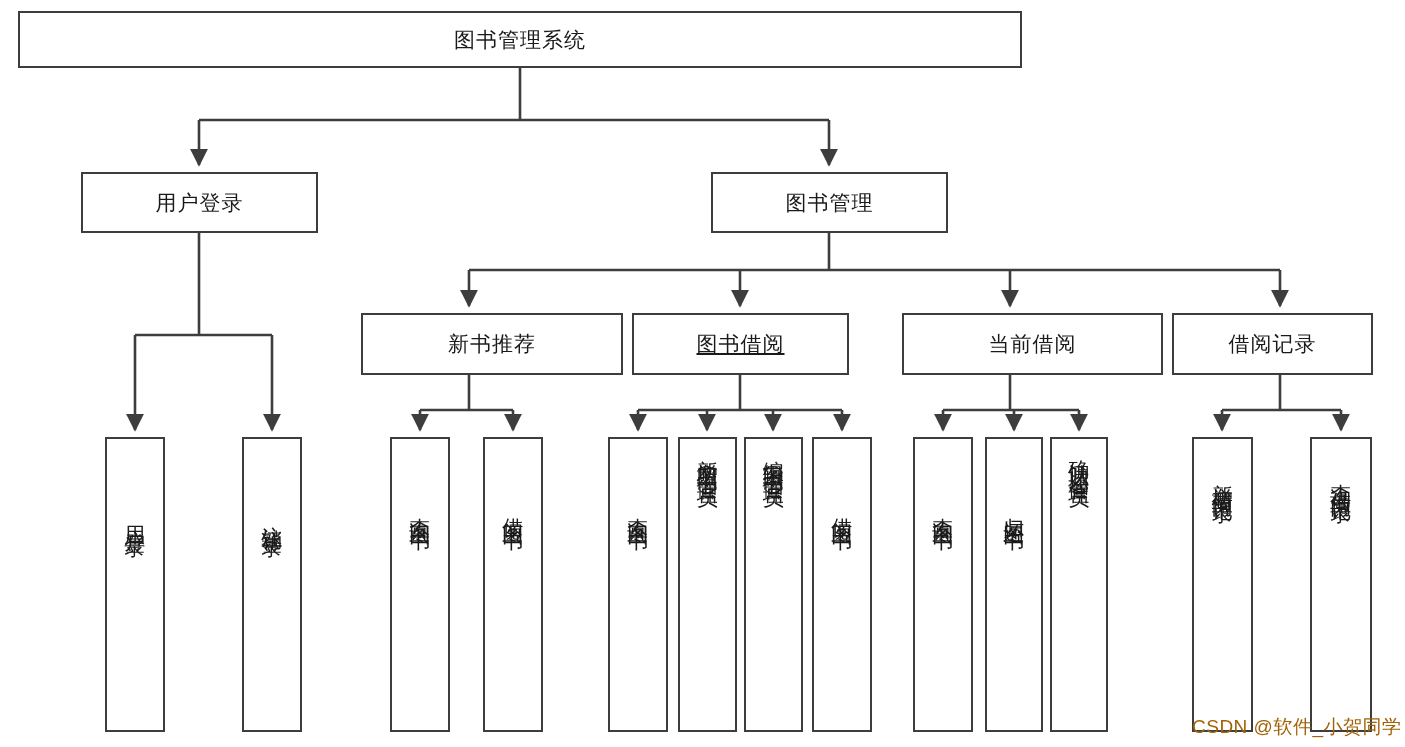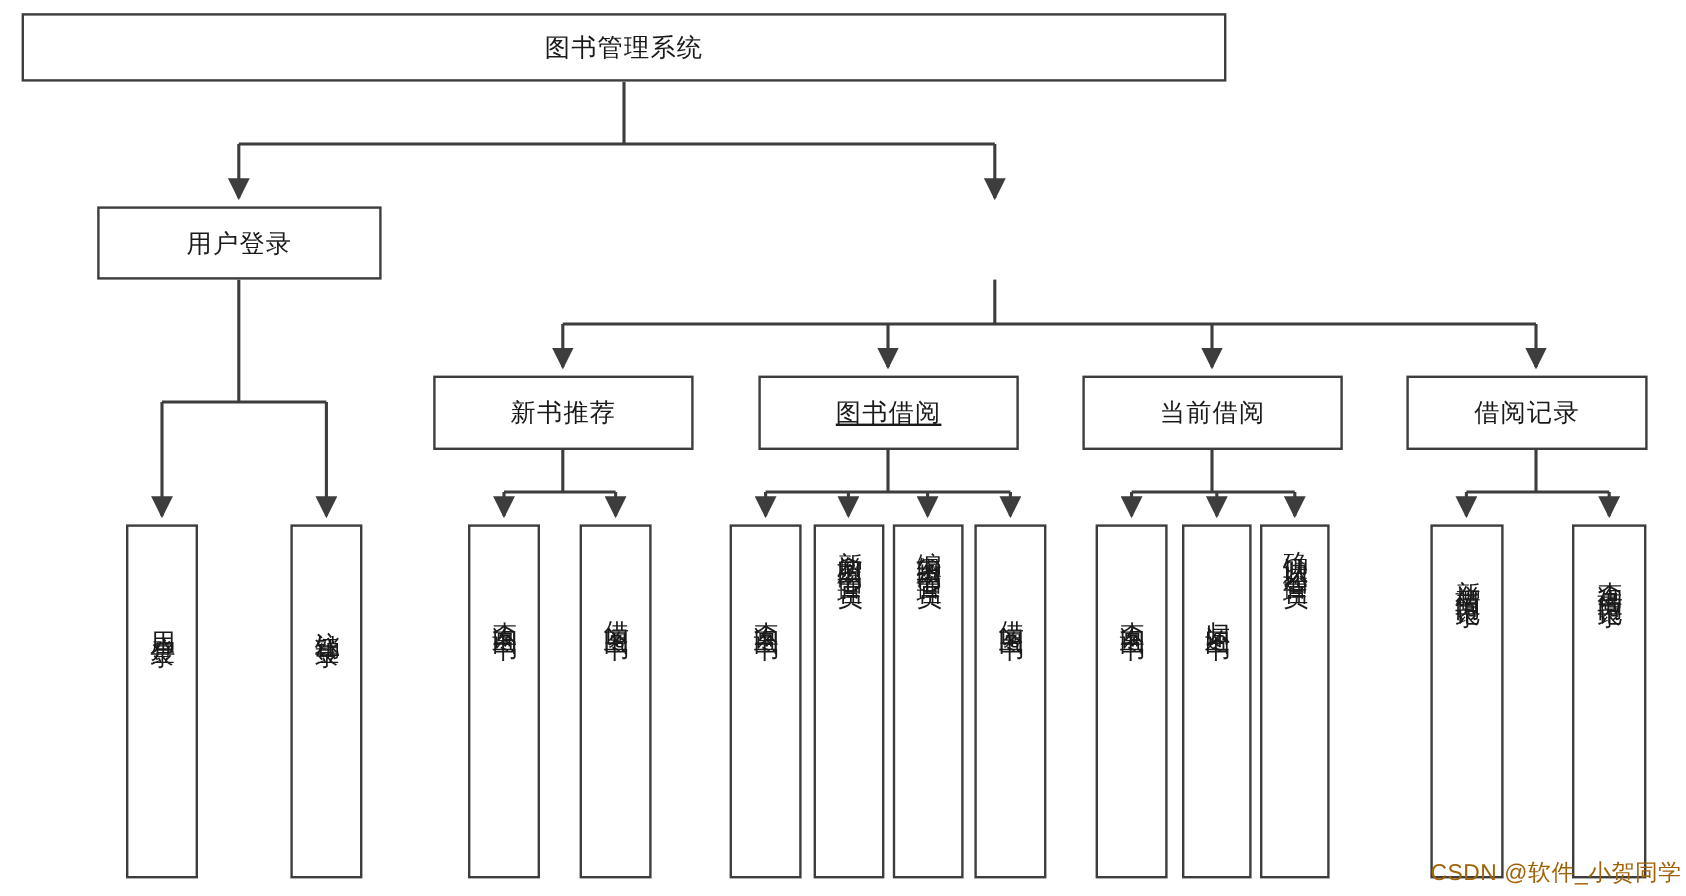--- a/index.html
+++ b/index.html
@@ -117,28 +117,31 @@
     </g>
   </svg>
 
   <div class="node h" style="left:18px; top:11px; width:1004px; height:57px;">
     <span>图书管理系统</span>
   </div>
 
   <div class="node h" style="left:81px; top:172px; width:237px; height:61px;">
     <span>用户登录</span>
   </div>
+  <div class="node h" style="left:711px; top:172px; width:237px; height:61px;">
+    <span>图书管理</span>
+  </div>
 
-  <div class="node h" style="left:361px; top:313px; width:217px; height:62px;">
+  <div class="node h" style="left:361px; top:313px; width:262px; height:62px;">
     <span>新书推荐</span>
   </div>
   <div class="node h" style="left:632px; top:313px; width:217px; height:62px;text-decoration:underline;">
     <span>图书借阅</span>
   </div>
-  <div class="node h" style="left:902px; top:313px; width:217px; height:62px;">
+  <div class="node h" style="left:902px; top:313px; width:261px; height:62px;">
     <span>当前借阅</span>
   </div>
   <div class="node h" style="left:1172px; top:313px; width:201px; height:62px;">
     <span>借阅记录</span>
   </div>
 
   <div class="node v" style="left:105px; top:437px; width:60px; height:295px; padding-top:70px;">
     <span class="vlabel">用户登录</span>
   </div>
   <div class="node v" style="left:242px; top:437px; width:60px; height:295px; padding-top:70px;">

